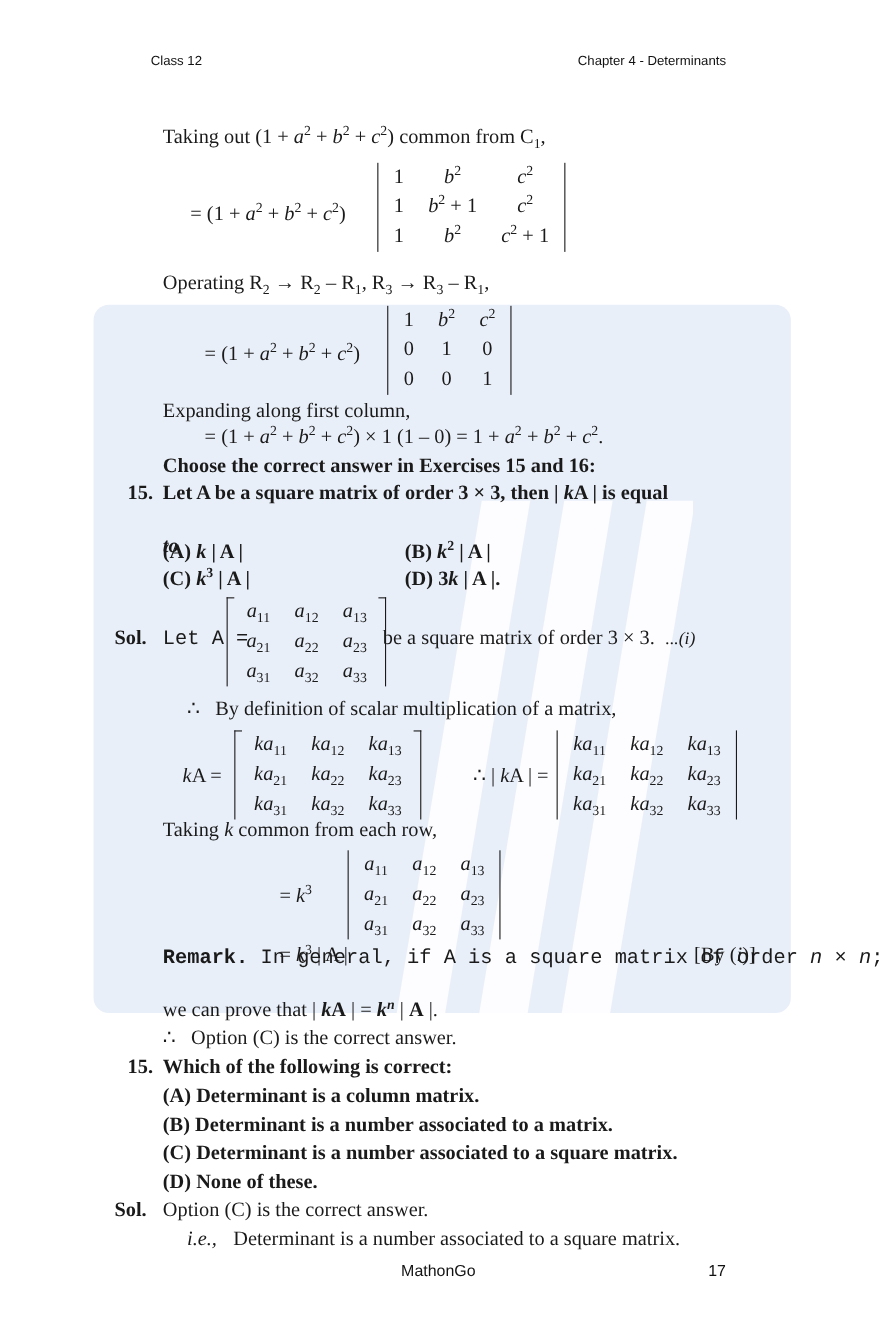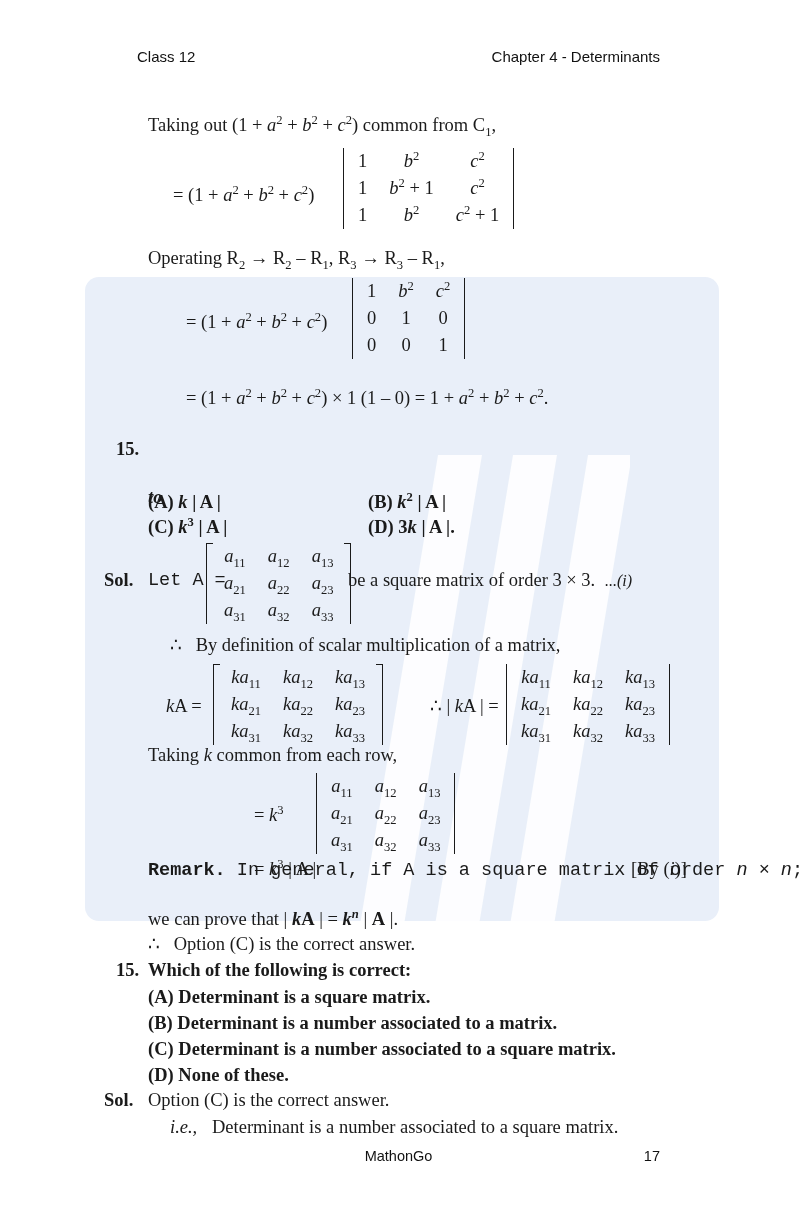--- a/index.html
+++ b/index.html
@@ -57,21 +57,21 @@
   
   .header {
     position: absolute;
     left: 0; right: 0;
     top: 48px;
     padding: 0 140px 0 137px;
     display: flex;
     justify-content: space-between;
     align-items: baseline;
     font-family: "Liberation Sans", sans-serif;
-    font-size: 15px;
+    font-size: 12px;
     color: #111;
   }
   .header .right { text-align: right; margin-left: 28px; }
 
   
   .footer {
     position: absolute;
     left: 0; right: 0;
     top: 1148px;
     padding: 0 140px 0 137px;
@@ -233,26 +233,31 @@
         </div>
         <div class="mx-row">
           <div class="mx-cell">0</div>
           <div class="mx-cell">0</div>
           <div class="mx-cell">1</div>
         </div>
       </div>
       <div class="bar-r"></div>
     </div>
 
+    <div class="tx" style="left:148px; top:362px;">Expanding along first column,</div>
     <div class="tx" style="left:186px; top:386px;">
       = (1 + <span class="mv">a</span><sup class="s">2</sup> + <span class="mv">b</span><sup class="s">2</sup> + <span class="mv">c</span><sup class="s">2</sup>) × 1 (1 – 0) = 1 + <span class="mv">a</span><sup class="s">2</sup> + <span class="mv">b</span><sup class="s">2</sup> + <span class="mv">c</span><sup class="s">2</sup>.
     </div>
 
+    <div class="tx bold" style="left:148px; top:412px;">Choose the correct answer in Exercises 15 and 16:</div>
 
     <div class="item-num" style="left:116px; top:437px;">15.</div>
+    <div class="tx bold" style="left:148px; top:437px;">
+      Let A be a square matrix of order 3 × 3, then | <span class="mvb">k</span>A | is equal
+    </div>
     <div class="tx bold" style="left:148px; top:485px;font-style:italic;">to</div>
 
     <div class="tx bold" style="left:148px; top:490px;">
       <span>(A)</span>
       <span> <span class="mvb">k</span> | A |</span>
     </div>
     <div class="tx bold" style="left:368px; top:490px;">
       <span>(B)</span>
       <span> <span class="mvb">k</span><sup class="s">2</sup> | A |</span>
     </div>
@@ -393,21 +398,21 @@
 
     <div class="tx" style="left:148px; top:932px;">
       ∴&nbsp;&nbsp; Option (C) is the correct answer.
     </div>
 
     <div class="item-num" style="left:116px; top:958px;">15.</div>
     <div class="tx bold" style="left:148px; top:958px;">Which of the following is correct:</div>
 
     <div class="tx bold" style="left:148px; top:985px;">
       <span>(A)</span>
-      <span>Determinant is a square matrix.</span>
+      <span>Determinant is a column matrix.</span>
     </div>
     <div class="tx bold" style="left:148px; top:1011px;">
       <span>(B)</span>
       <span>Determinant is a number associated to a matrix.</span>
     </div>
     <div class="tx bold" style="left:148px; top:1037px;">
       <span>(C)</span>
       <span>Determinant is a number associated to a square matrix.</span>
     </div>
     <div class="tx bold" style="left:148px; top:1063px;">

